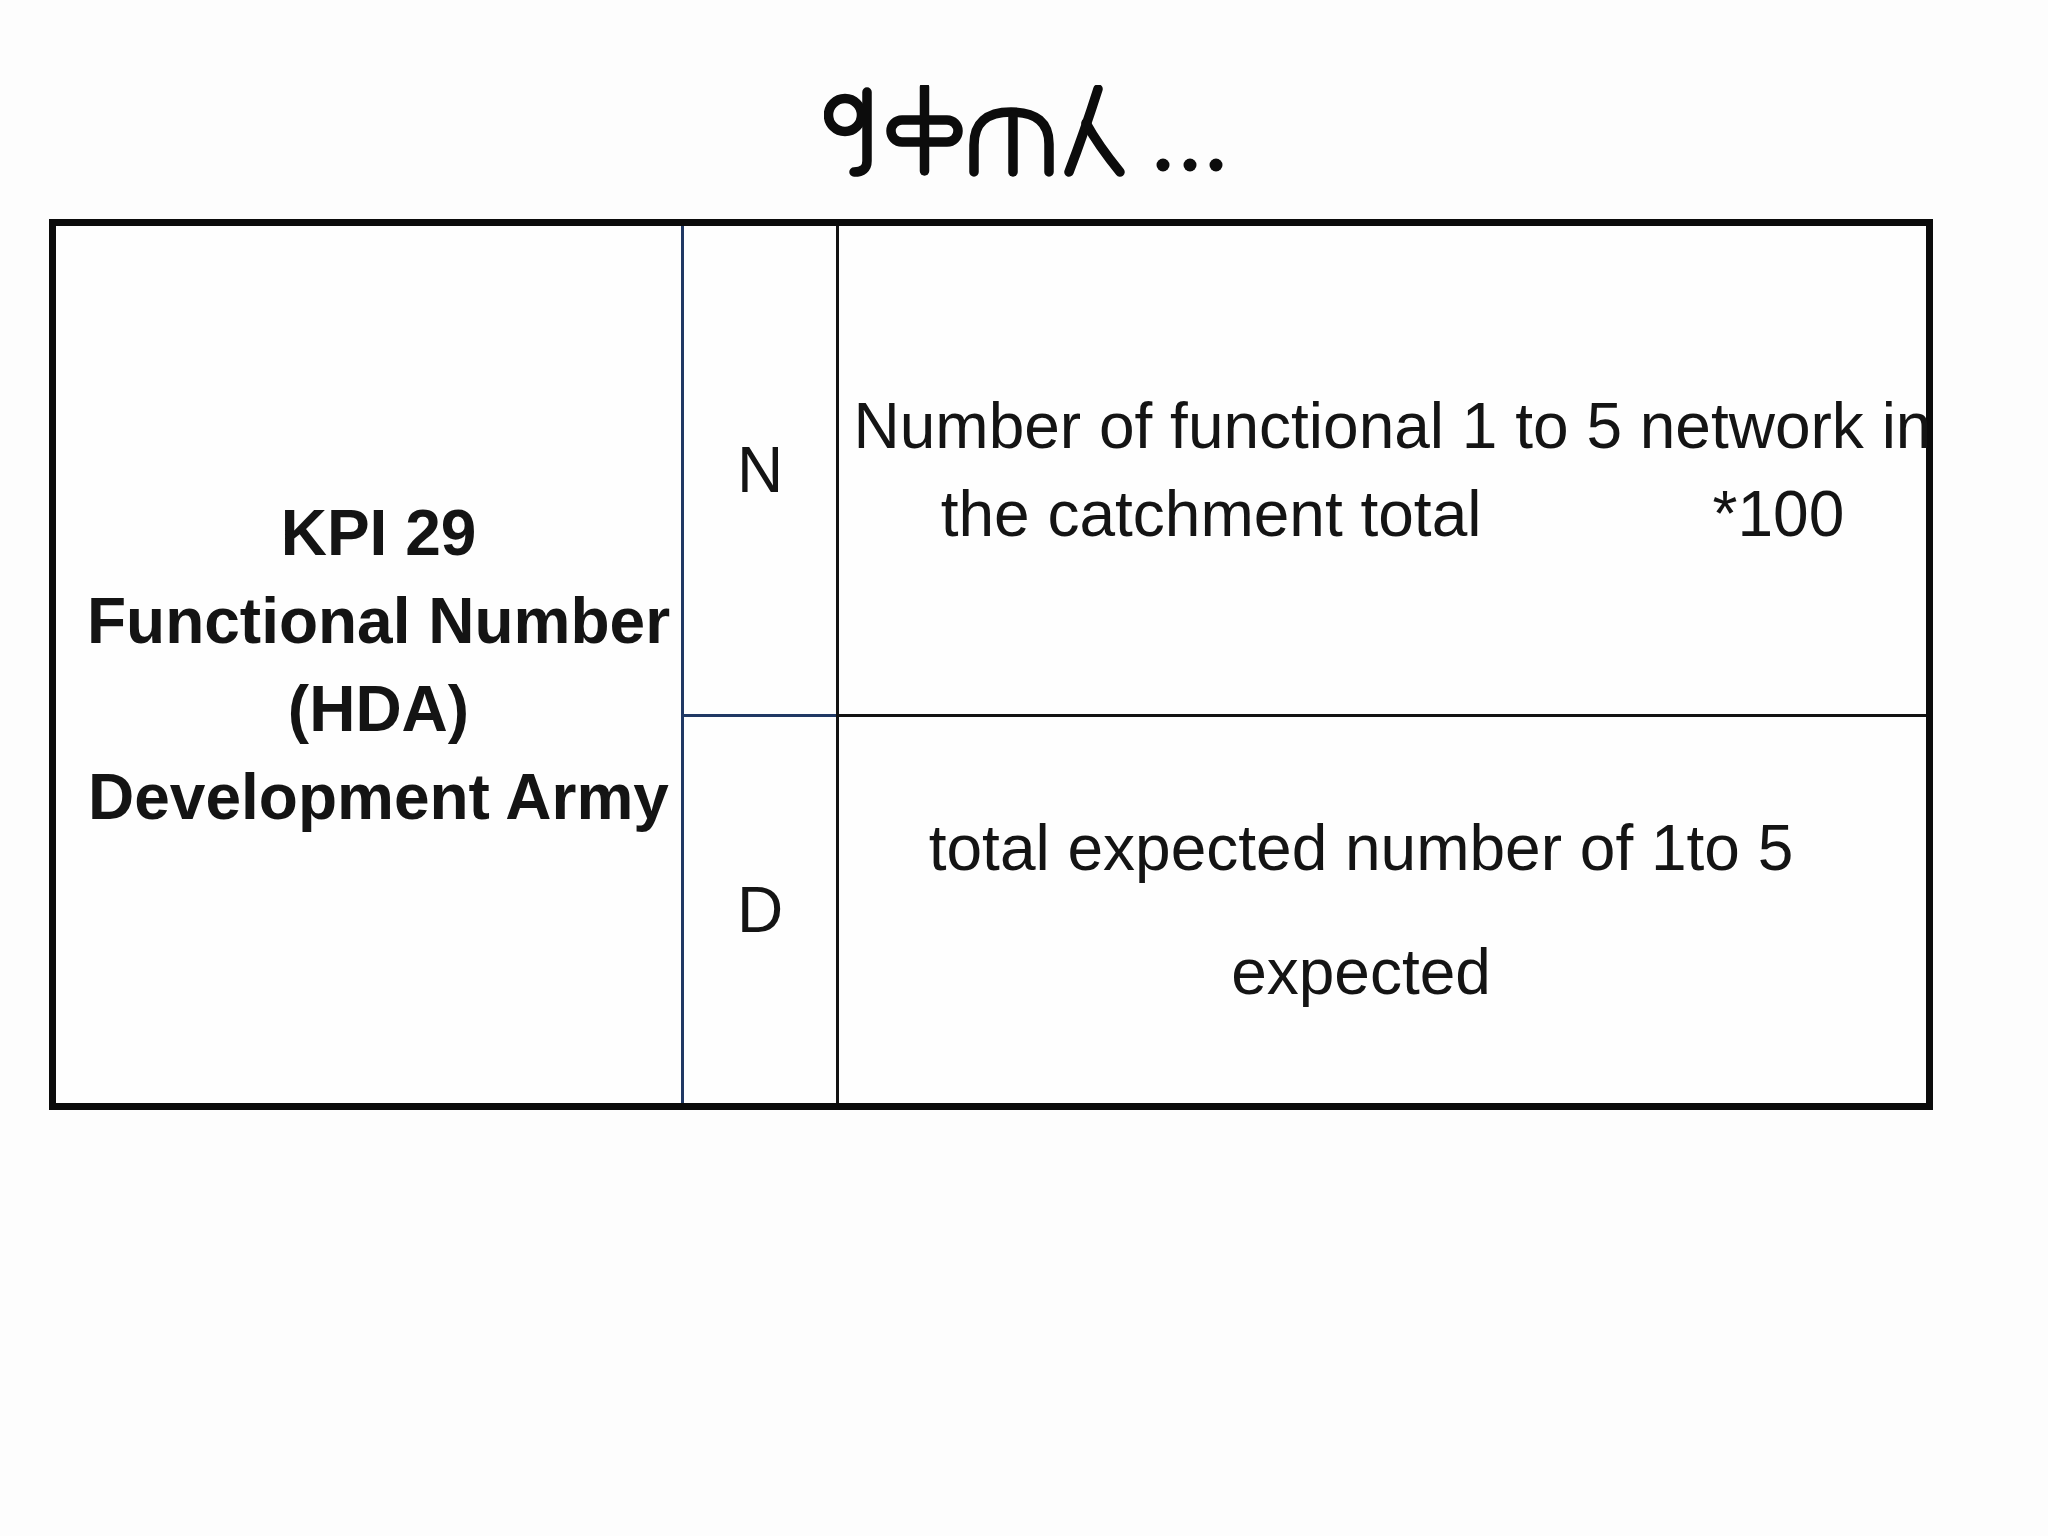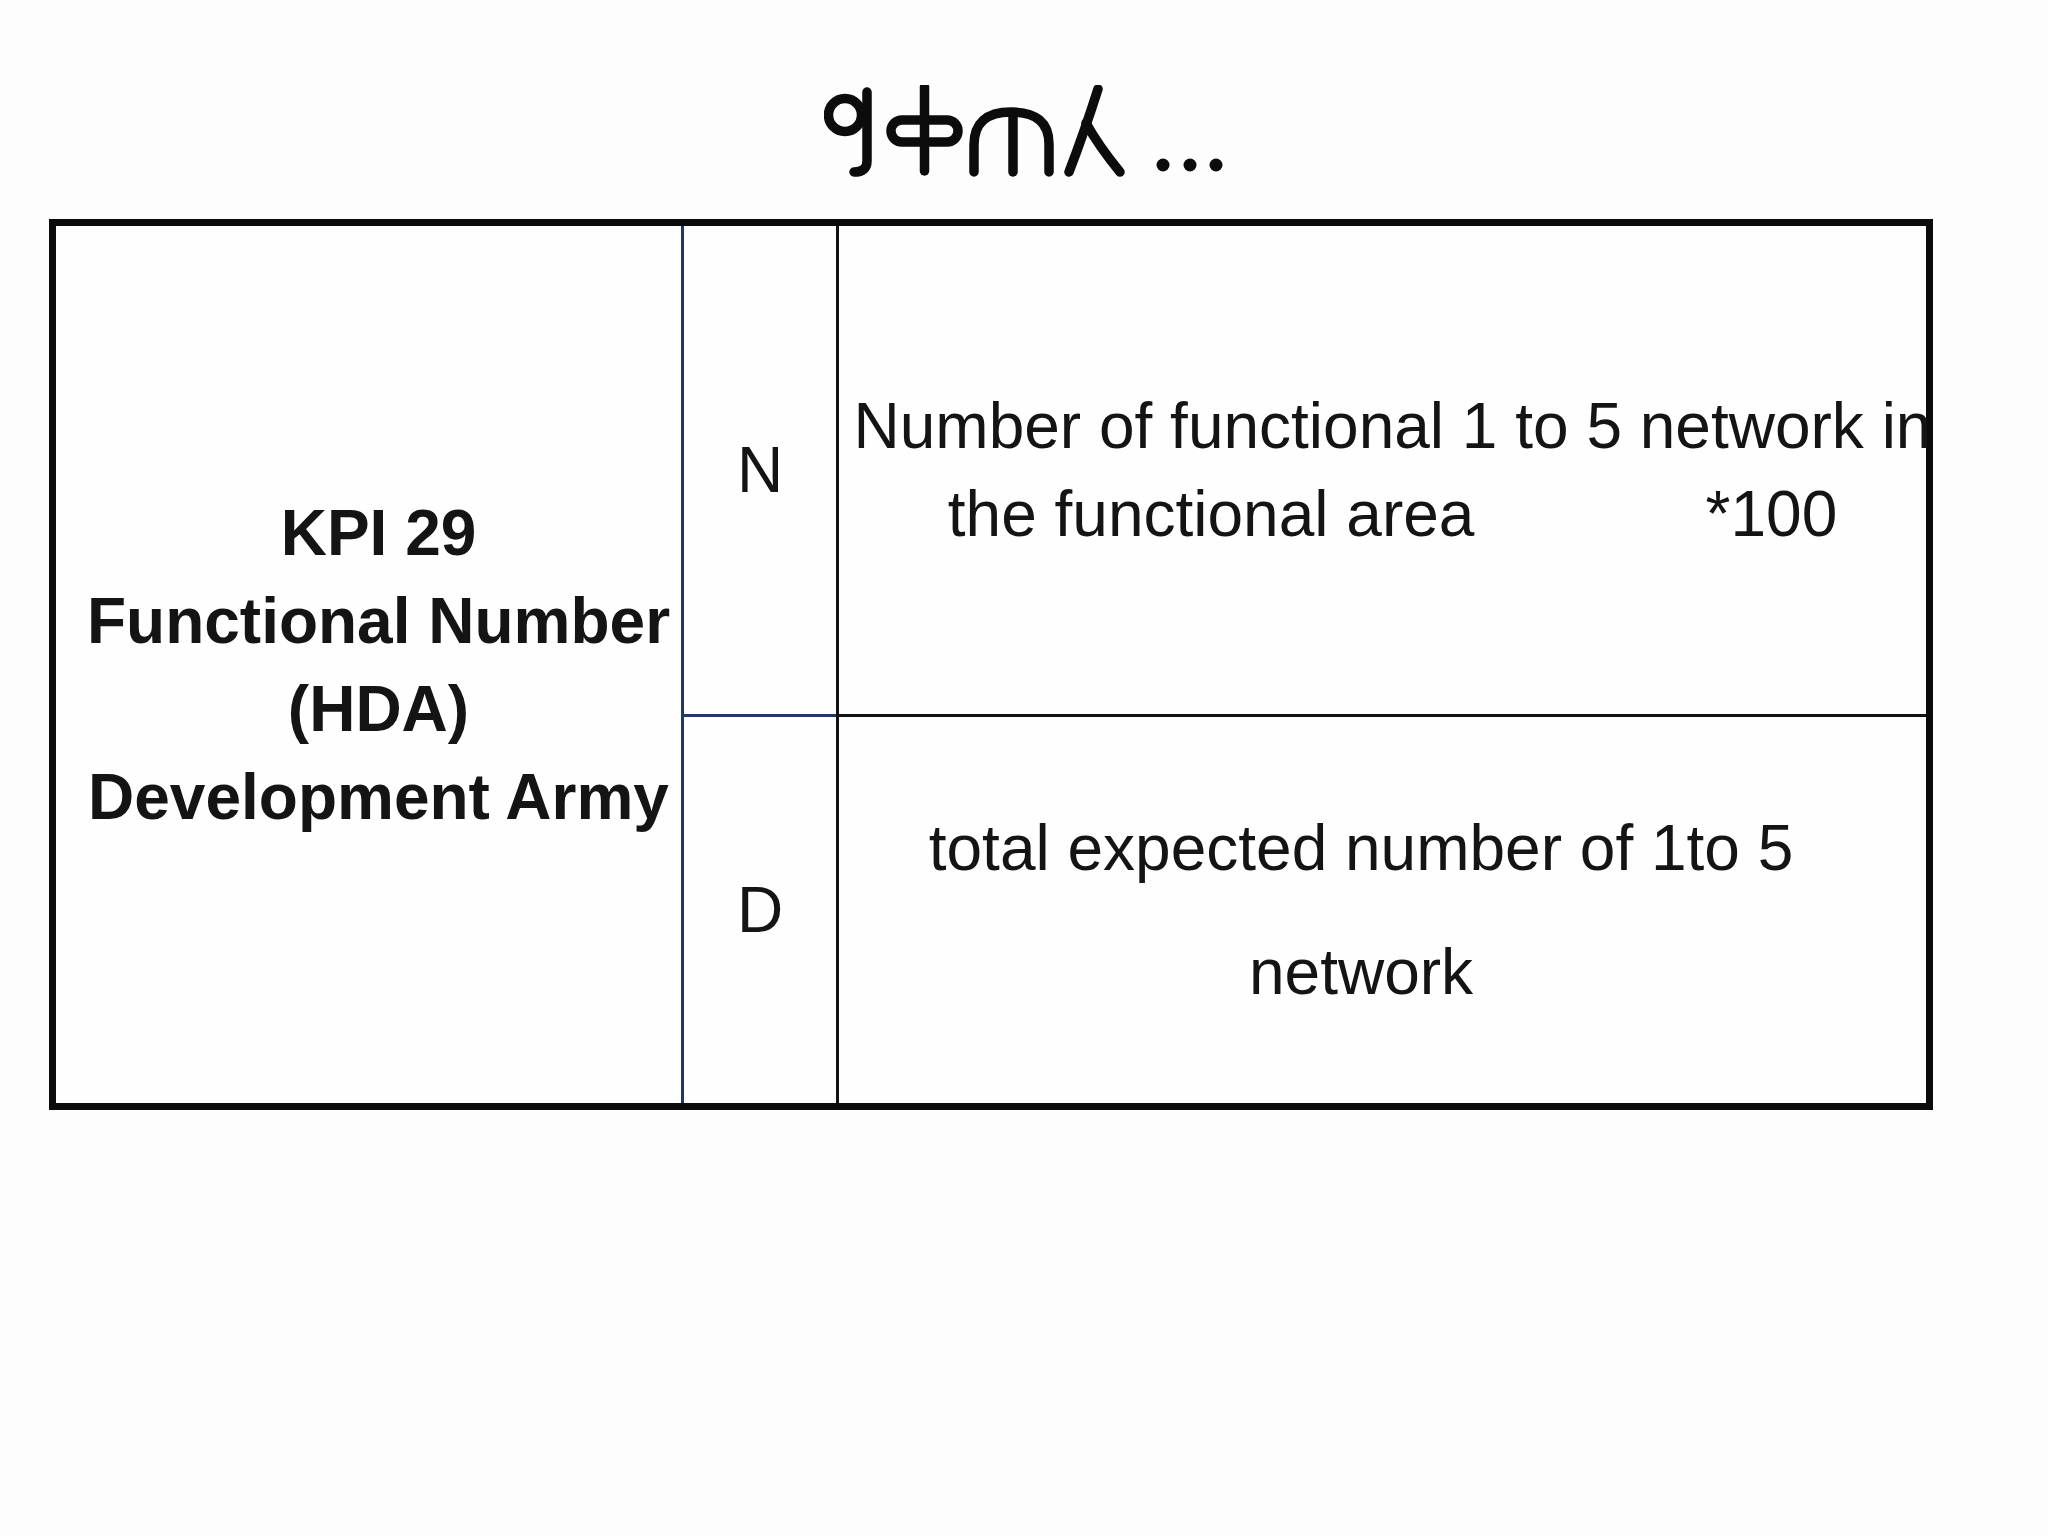--- a/index.html
+++ b/index.html
@@ -93,28 +93,28 @@
       <div class="kpi-line">KPI 29</div>
       <div class="kpi-line">Functional Number</div>
       <div class="kpi-line">(HDA)</div>
       <div class="kpi-line">Development Army</div>
     </div>
 
     <div class="cell cell-n">N</div>
 
     <div class="cell cell-n-desc">
       <div class="desc-line">Number of functional 1 to 5 network in</div>
-      <div class="desc-line">the functional area             *100</div>
+      <div class="desc-line">the catchment total             *100</div>
     </div>
 
     <div class="cell cell-d">D</div>
 
     <div class="cell cell-d-desc">
       <div class="desc-line">total expected number of 1to 5</div>
-      <div class="desc-line">network</div>
+      <div class="desc-line">expected</div>
     </div>
 
     <div class="vline vline-a"></div>
     <div class="hline hline-navy"></div>
     <div class="hline hline-black"></div>
     <div class="vline vline-b"></div>
 
   </div>
 </div>
 

